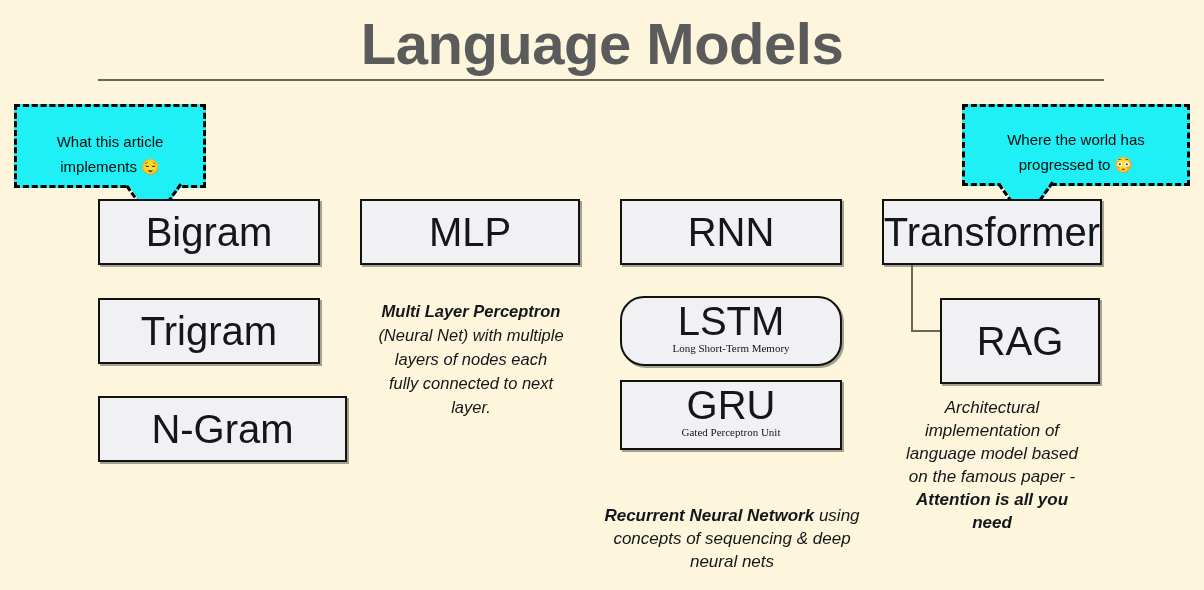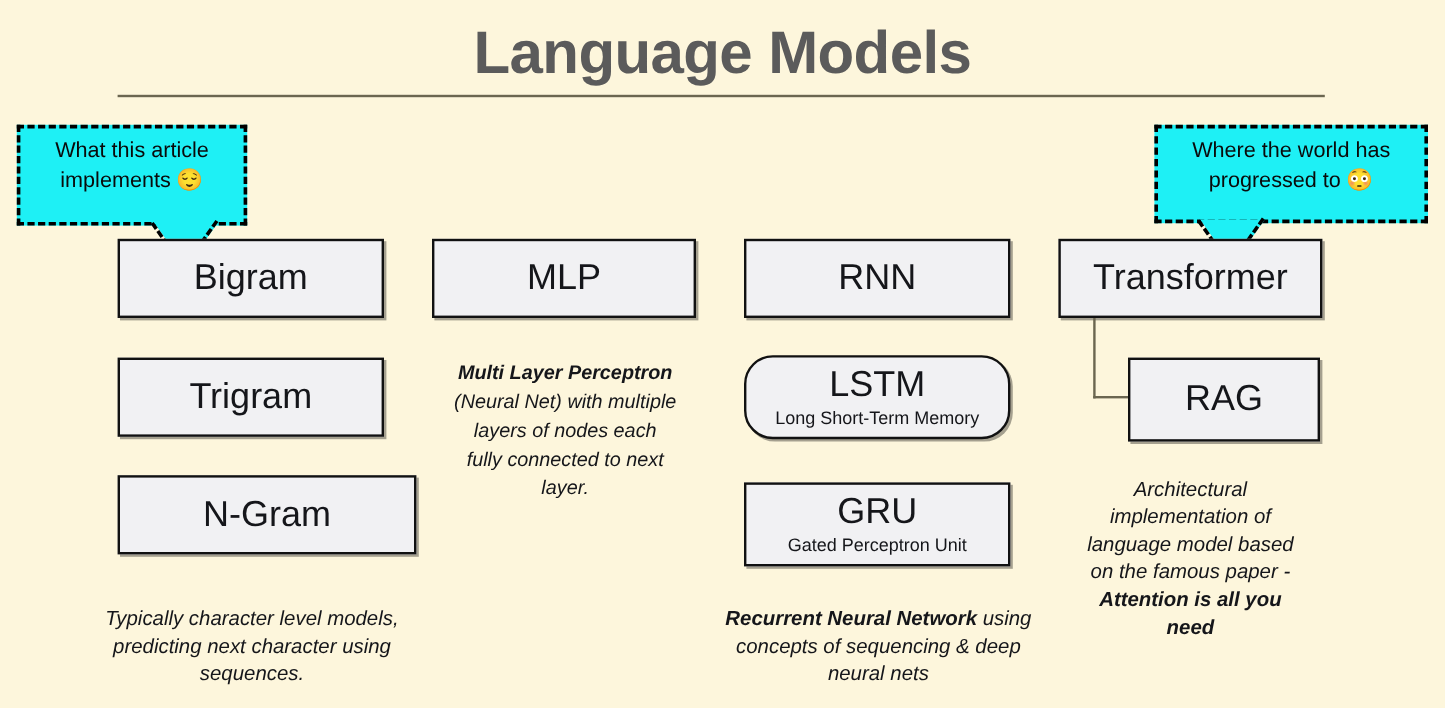--- a/index.html
+++ b/index.html
@@ -18,21 +18,21 @@
     overflow: hidden;
   }
 
   
   #page-title {
     position: absolute;
     left: 0;
     top: 16px;
     width: 1204px;
     text-align: center;
-    font-size: 50px;
+    font-size: 58px;
     font-weight: bold;
     color: #5b5b5b;
     letter-spacing: -0.5px;
     line-height: 56px;
   }
   #title-divider {
     position: absolute;
     left: 98px;
     top: 79px;
     width: 1006px;
@@ -46,30 +46,31 @@
     background: #f1f1f3;
     border: 2px solid #111111;
     box-sizing: border-box;
     display: flex;
     flex-direction: column;
     align-items: center;
     justify-content: center;
     box-shadow: 2px 2px 0 rgba(0,0,0,0.35);
   }
   .node-title {
-    font-size: 30px;
+    font-size: 40px;
     color: #15161a;
     line-height: 34px;
     font-weight: normal;
   }
   .node-sub {
-    font-size: 15px;
+    font-size: 11px;
     color: #15161a;
     line-height: 19px;
     margin-top: 1px;
+    font-family: Liberation Serif, serif;
   }
 
   
   .caption {
     position: absolute;
     font-size: 17px;
     font-style: italic;
     color: #15161a;
     line-height: 23px;
     text-align: center;
@@ -86,24 +87,24 @@
   }
   .desc b { font-weight: bold; font-style: italic; }
 
   
   .callout {
     position: absolute;
     background: #1ef0f5;
     border: 3px dashed #000000;
     box-sizing: border-box;
     display: flex;
-    align-items: flex-start;
+    align-items: flex-end;
     justify-content: center;
     text-align: center;
-    font-size: 18px;
+    font-size: 15px;
     color: #0a0a0a;
     line-height: 25px;
     padding: 6px 10px;
   }
   .callout-tail {
     position: absolute;
     width: 0;
     height: 0;
     border-left: 27px solid transparent;
     border-right: 27px solid transparent;
@@ -149,50 +150,49 @@
   </div>
 
   <div class="node" style="left:98px; top:298px; width:222px; height:66px;">
     <div class="node-title">Trigram</div>
   </div>
 
   <div class="node" style="left:98px; top:396px; width:249px; height:66px;">
     <div class="node-title">N-Gram</div>
   </div>
 
-  <div class="caption" style="left:60px; top:504px; width:300px;">Typically character level models, predicting next character using sequences.</div>
 
   <div class="node" style="left:360px; top:199px; width:220px; height:66px;">
     <div class="node-title">MLP</div>
   </div>
 
   <div class="desc" style="left:378px; top:299px; width:186px;"><b>Multi Layer Perceptron</b> (Neural Net) with multiple layers of nodes each fully connected to next layer.</div>
 
   <div class="node" style="left:620px; top:199px; width:222px; height:66px;">
     <div class="node-title">RNN</div>
   </div>
 
   <div class="node" style="left:620px; top:296px; width:222px; height:70px;border-radius:24px;">
     <div class="node-title">LSTM</div>
     <div class="node-sub">Long Short-Term Memory</div>
   </div>
 
-  <div class="node" style="left:620px; top:402px; width:222px; height:70px;text-align:center;">
+  <div class="node" style="left:620px; top:380px; width:222px; height:70px;text-align:center;">
     <div class="node-title">GRU</div>
     <div class="node-sub">Gated Perceptron Unit</div>
   </div>
 
   <div class="caption" style="left:588px; top:504px; width:288px;"><b>Recurrent Neural Network</b> using concepts of sequencing &amp; deep neural nets</div>
 
   <div class="node" style="left:882px; top:199px; width:220px; height:66px;">
     <div class="node-title">Transformer</div>
   </div>
 
   <div class="connector" style="left:911px; top:265px; width:2px; height:67px;"></div>
   <div class="connector" style="left:911px; top:330px; width:31px; height:2px;"></div>
 
-  <div class="node" style="left:940px; top:298px; width:160px; height:70px;">
+  <div class="node" style="left:940px; top:298px; width:160px; height:86px;">
     <div class="node-title">RAG</div>
   </div>
 
   <div class="caption" style="left:896px; top:396px; width:192px;">Architectural implementation of language model based on the famous paper - <b>Attention is all you need</b></div>
 
 </div>
 
 </body></html>

